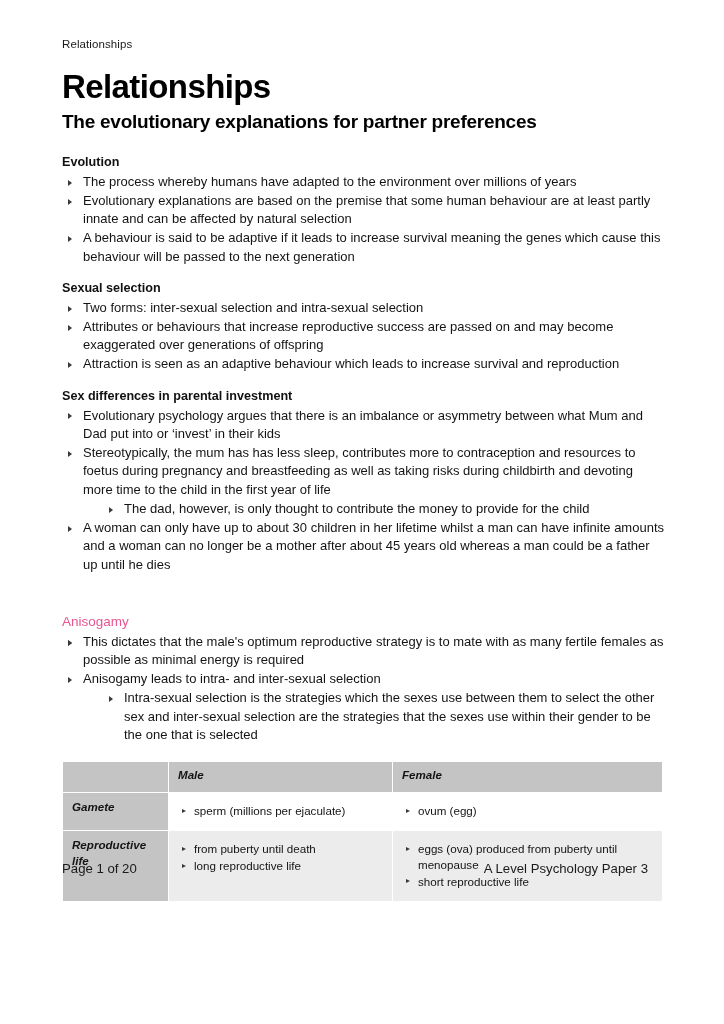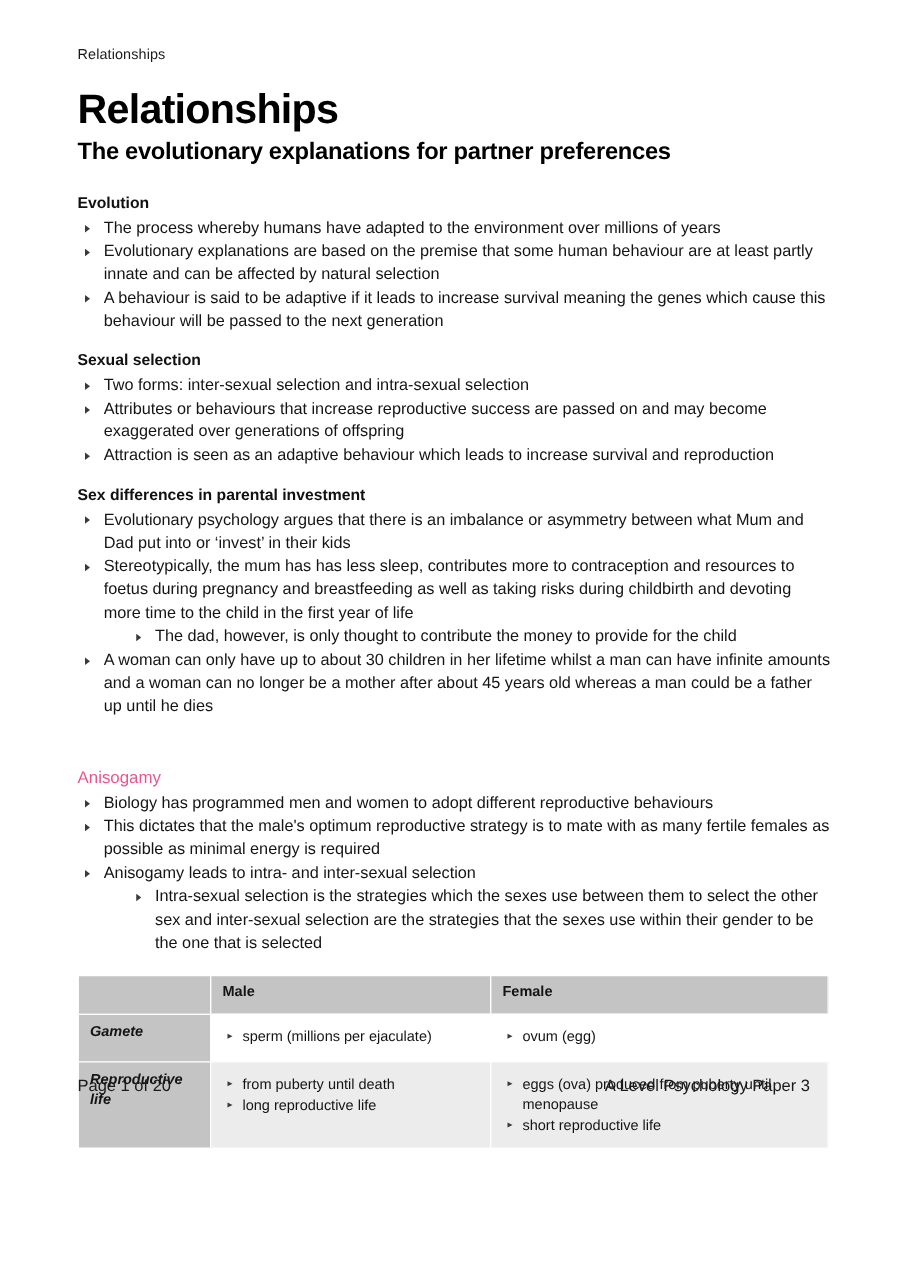--- a/index.html
+++ b/index.html
@@ -120,20 +120,21 @@
   .compare-table .col-label { width: 106px; }
   .compare-table .col-male  { width: 224px; }
   .compare-table .col-female{ width: 270px; }
 
   .compare-table thead th {
     background: #c4c4c4;
     font-weight: bold;
     height: 20px;
     padding-top: 5px;
     padding-bottom: 5px;
+    font-style: italic;
   }
   .compare-table tbody th.rowlabel {
     background: #c4c4c4;
     font-weight: bold;
     font-style: italic;
   }
   .compare-table tbody tr.row-a td { background: #ffffff; }
   .compare-table tbody tr.row-b td { background: #ececec; }
 
   .cell-list {
@@ -206,21 +207,21 @@
           <li><span class="tri"></span><span>Evolutionary psychology argues that there is an imbalance or asymmetry between what Mum and Dad put into or ‘invest’ in their kids</span></li>
           <li><span class="tri"></span><span>Stereotypically, the mum has has less sleep, contributes more to contraception and resources to foetus during pregnancy and breastfeeding as well as taking risks during childbirth and devoting more time to the child in the first year of life</span><ul class="bullets">
               <li><span class="tri"></span><span>The dad, however, is only thought to contribute the money to provide for the child</span></li>
             </ul></li>
           <li><span class="tri"></span><span>A woman can only have up to about 30 children in her lifetime whilst a man can have infinite amounts and a woman can no longer be a mother after about 45 years old whereas a man could be a father up until he dies</span></li>
         </ul>
       </div>
       <div>
         <div class="sub-head spaced accent" style="color: rgb(232, 86, 143);">Anisogamy</div>
         <ul class="bullets">
-          <li><span class="tri"></span><span>Biology has programmed men and women to adopt different reproductive behaviours</span></li>
+          <li><span class="tri"></span></li>
           <li><span class="tri"></span><span>This dictates that the male's optimum reproductive strategy is to mate with as many fertile females as possible as minimal energy is required</span></li>
           <li><span class="tri"></span><span>Anisogamy leads to intra- and inter-sexual selection</span><ul class="bullets">
               <li><span class="tri"></span><span>Intra-sexual selection is the strategies which the sexes use between them to select the other sex and inter-sexual selection are the strategies that the sexes use within their gender to be the one that is selected</span></li>
             </ul></li>
         </ul>
       </div>
     </div>
 
   <table class="compare-table">
     <colgroup>

